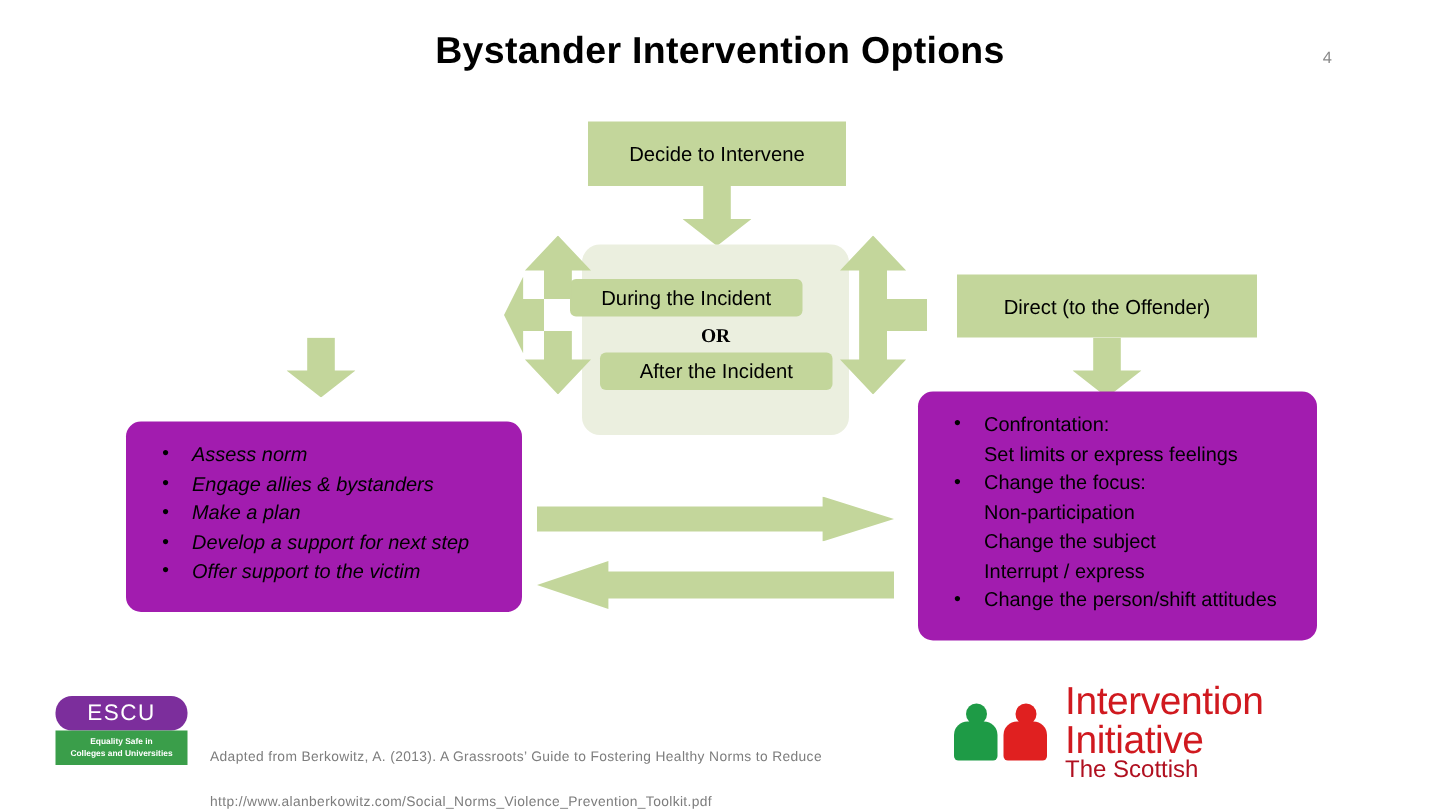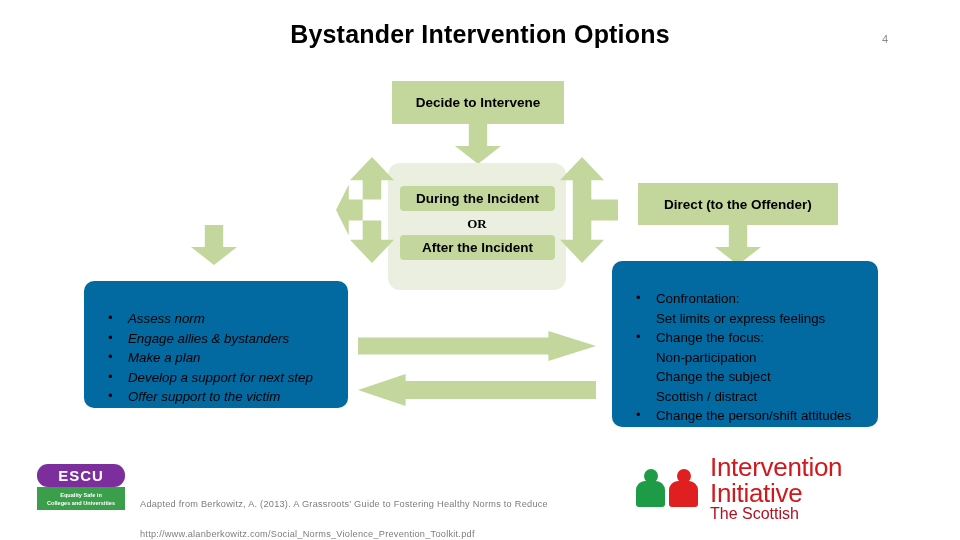--- a/index.html
+++ b/index.html
@@ -38,21 +38,21 @@
     font-size: 11px;
     color: #8a8a8a;
   }
 
   
   .gbox {
     position: absolute;
     background: #c3d69b;
     color: #000000;
     font-size: 13.5px;
-    font-weight: bold;
+    font-weight: normal;
     display: flex;
     align-items: center;
     justify-content: center;
     text-align: center;
     box-sizing: border-box;
   }
 
   
   #box-decide {
     left: 392px;
@@ -80,21 +80,21 @@
   #panel-center {
     position: absolute;
     left: 388px;
     top: 163px;
     width: 178px;
     height: 127px;
     background: #ebefdf;
     border-radius: 12px;
   }
   #box-during {
-    left: 400px;
+    left: 380px;
     top: 186px;
     width: 155px;
     height: 25px;
     border-radius: 4px;
     font-size: 13.5px;
     text-align: right;
   }
   #label-or {
     position: absolute;
     left: 388px;
@@ -111,24 +111,24 @@
     top: 235px;
     width: 155px;
     height: 25px;
     border-radius: 4px;
     font-size: 13.5px;
   }
 
   
   .detail-panel {
     position: absolute;
-    background: #0369a1;
+    background: #a21caf;
     border-radius: 10px;
     box-sizing: border-box;
-    padding: 28px 12px 10px 10px;
+    padding: 12px 12px 10px 10px;
     color: #000000;
     font-size: 13.3px;
     line-height: 19.5px;
   }
   #panel-indirect {
     left: 84px;
     top: 281px;
     width: 264px;
     height: 127px;
     font-style: italic;
@@ -263,21 +263,21 @@
     left: 37px;
     top: 464px;
     width: 88px;
     height: 46px;
   }
   #escu-top {
     height: 23px;
     background: #7c2e9c;
     color: #ffffff;
     font-size: 15px;
-    font-weight: bold;
+    font-weight: normal;
     letter-spacing: 1px;
     display: flex;
     align-items: center;
     justify-content: center;
     border-radius: 11px;
   }
   #escu-bottom {
     height: 23px;
     background: #3a9e4a;
     color: #ffffff;
@@ -388,21 +388,21 @@
       </ul>
   </div>
 
   <div class="detail-panel" id="panel-direct">
     <ul class="blist">
         <li>Confrontation:</li>
         <div class="sub-line">Set limits or express feelings</div>
         <li>Change the focus:</li>
         <div class="sub-line">Non-participation</div>
         <div class="sub-line">Change the subject</div>
-        <div class="sub-line">Scottish / distract</div>
+        <div class="sub-line">Interrupt / express</div>
         <li>Change the person/shift attitudes</li>
       </ul>
   </div>
 
   <div id="citation">
     <div>Adapted from Berkowitz, A. (2013). A Grassroots’ Guide to Fostering Healthy Norms to Reduce</div>
     <div>http://www.alanberkowitz.com/Social_Norms_Violence_Prevention_Toolkit.pdf</div>
   </div>
 
   <div id="logo-escu">

